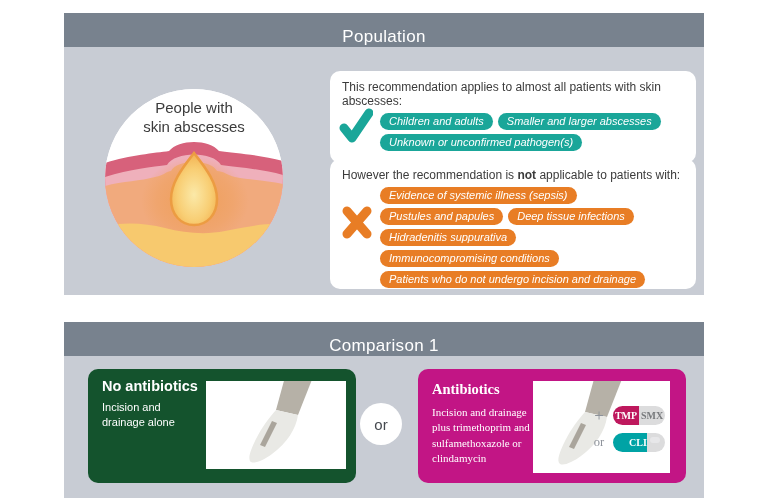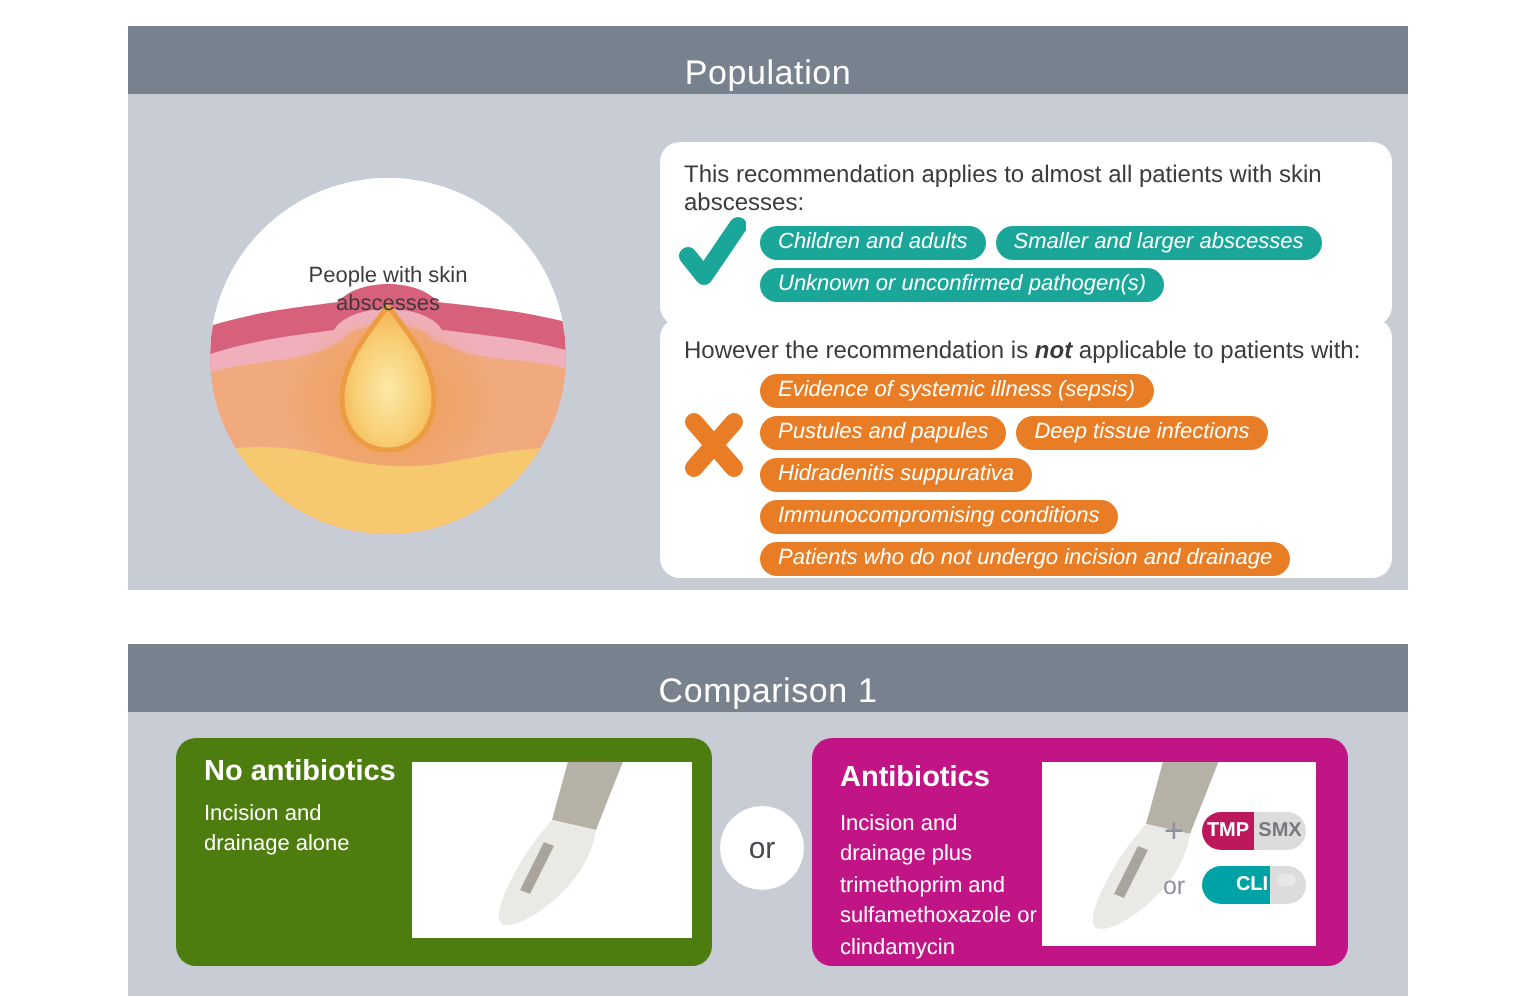--- a/index.html
+++ b/index.html
@@ -8,44 +8,44 @@
   #pop-section{top:13px;height:282px;}
   #comp-section{top:322px;height:176px;}
   .sec-header{height:34px;background:#78828E;display:flex;align-items:flex-end;justify-content:center;
     color:#fff;font-size:17px;letter-spacing:.3px;}
   .sec-body{position:relative;background:#C8CCD4;height:calc(100% - 34px);}
 
   
   .pop-circle{position:absolute;left:41px;top:42px;width:178px;height:178px;border-radius:50%;
     overflow:hidden;background:#fff;}
   .pop-circle svg{position:absolute;left:0;top:0;}
-  .circle-label{position:absolute;left:0;top:43px;width:100%;display:flex;justify-content:center;
-    text-align:center;color:#3b3b3b;font-size:11px;line-height:1.25;}
+  .circle-label{position:absolute;left:0;top:10px;width:100%;display:flex;justify-content:center;
+    text-align:center;color:#3b3b3b;font-size:15px;line-height:1.25;}
   .circle-label span{display:block;width:104px;}
 
   
   .wbox{position:absolute;left:266px;width:366px;background:#fff;border-radius:10px;
     padding:9px 12px 6px 12px;box-sizing:border-box;}
   #applies-box{top:24px;height:92px;}
   #exclusion-box{top:112px;height:130px;}
   .intro{font-size:12px;color:#3b3b3b;}
-  .intro b{font-weight:bold;font-style:italic;}
+  .intro b{font-weight:bold;}
   .pill-rows{margin-left:38px;margin-top:5px;font-style:italic;}
   .pill-row{display:flex;gap:5px;margin-bottom:4px;}
   .pill{color:#fff;font-size:11px;line-height:13px;padding:2px 9px;border-radius:9px;white-space:nowrap;}
   .pill.teal{background:#1AA699;}
   .pill.orange{background:#E87D25;}
   .mark{position:absolute;}
   #check-mark{left:9px;top:36px;}
   #cross-mark{left:12px;top:46px;}
 
   
   .option{position:absolute;top:13px;height:114px;width:268px;border-radius:10px;color:#fff;}
-  #option-a{left:24px;background:#4d7c0f;}
-  #option-b{left:342px;background:#C21585;}
+  #option-a{left:24px;background:#14532d;}
+  #option-b{left:354px;background:#C21585;font-family:Liberation Serif, serif;}
   .opt-title{position:absolute;left:14px;font-size:14.5px;font-weight:bold;}
   #option-a .opt-title{top:9px;}
   #option-b .opt-title{top:12px;}
   .opt-desc{position:absolute;left:14px;width:102px;font-size:11px;line-height:1.4;}
   #option-a .opt-desc{top:31px;}
   #option-b .opt-desc{top:36px;}
   .panel{position:absolute;background:#fff;overflow:hidden;}
   #panel-a{left:118px;top:12px;width:140px;height:88px;}
   #panel-b{left:115px;top:12px;width:137px;height:92px;}
   .or-circle{position:absolute;left:296px;top:47px;width:42px;height:42px;border-radius:50%;

